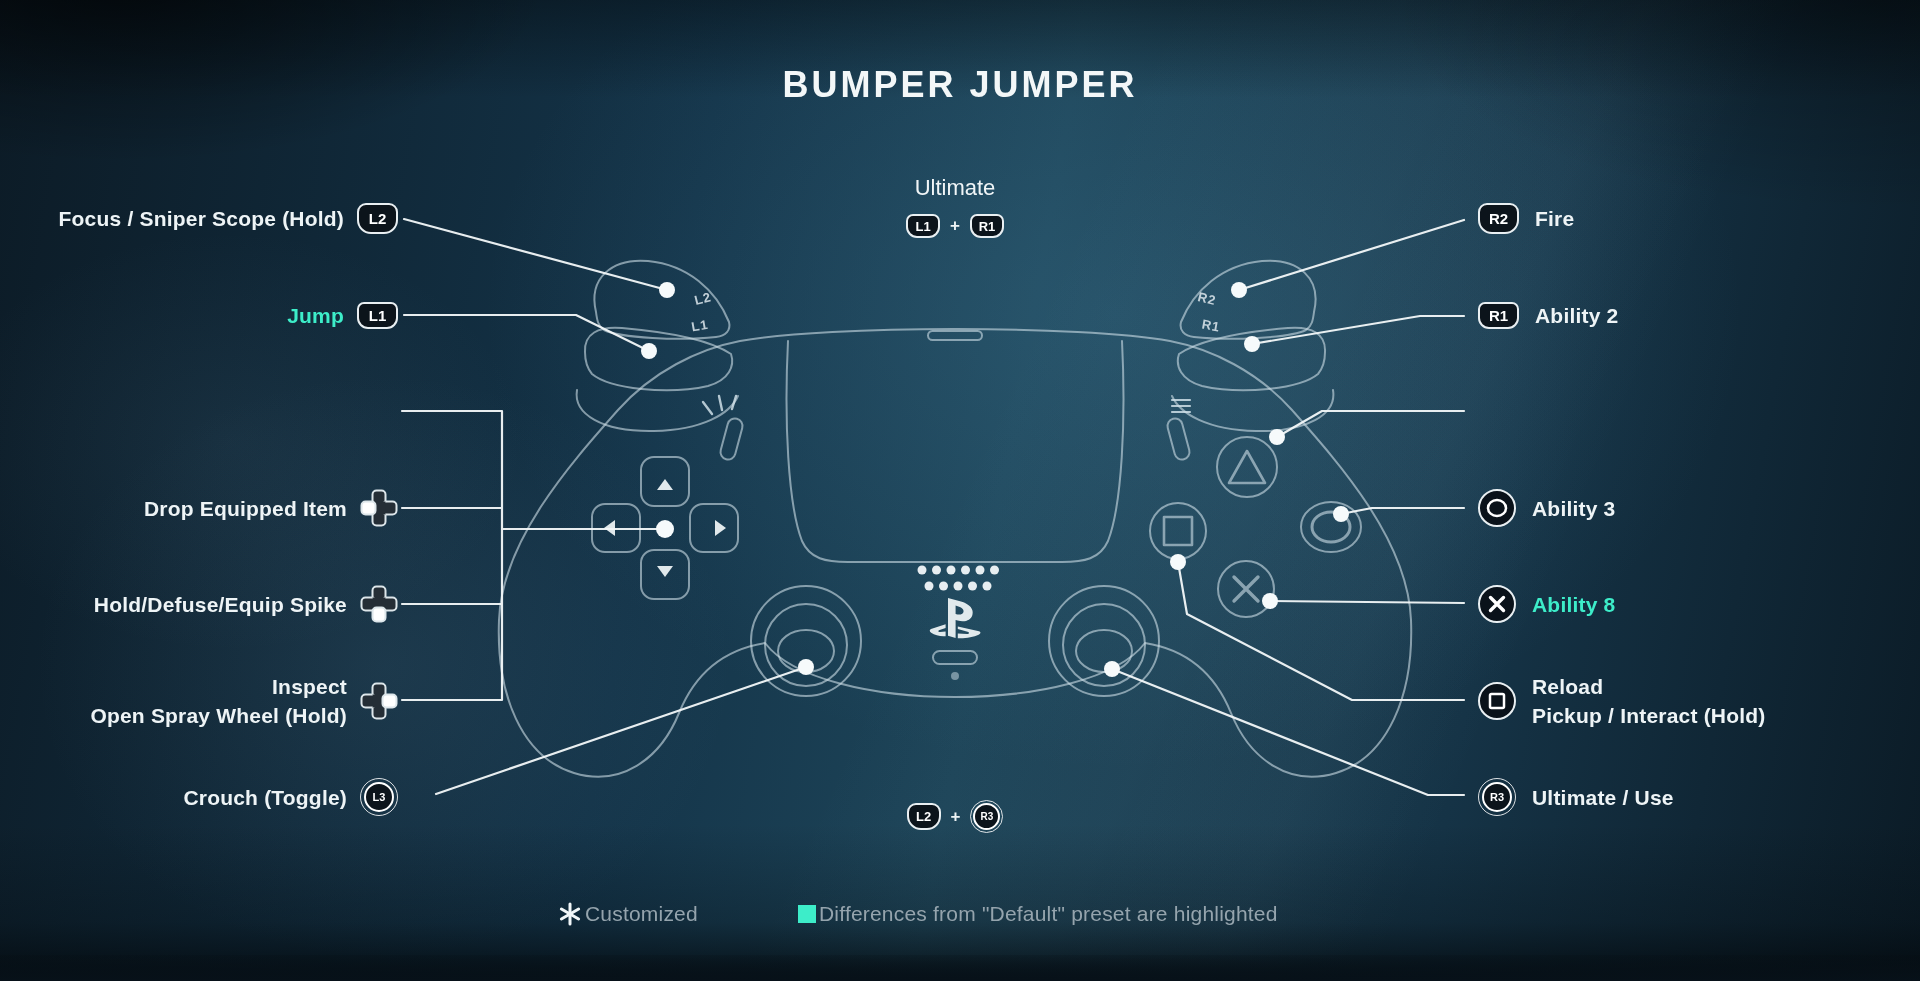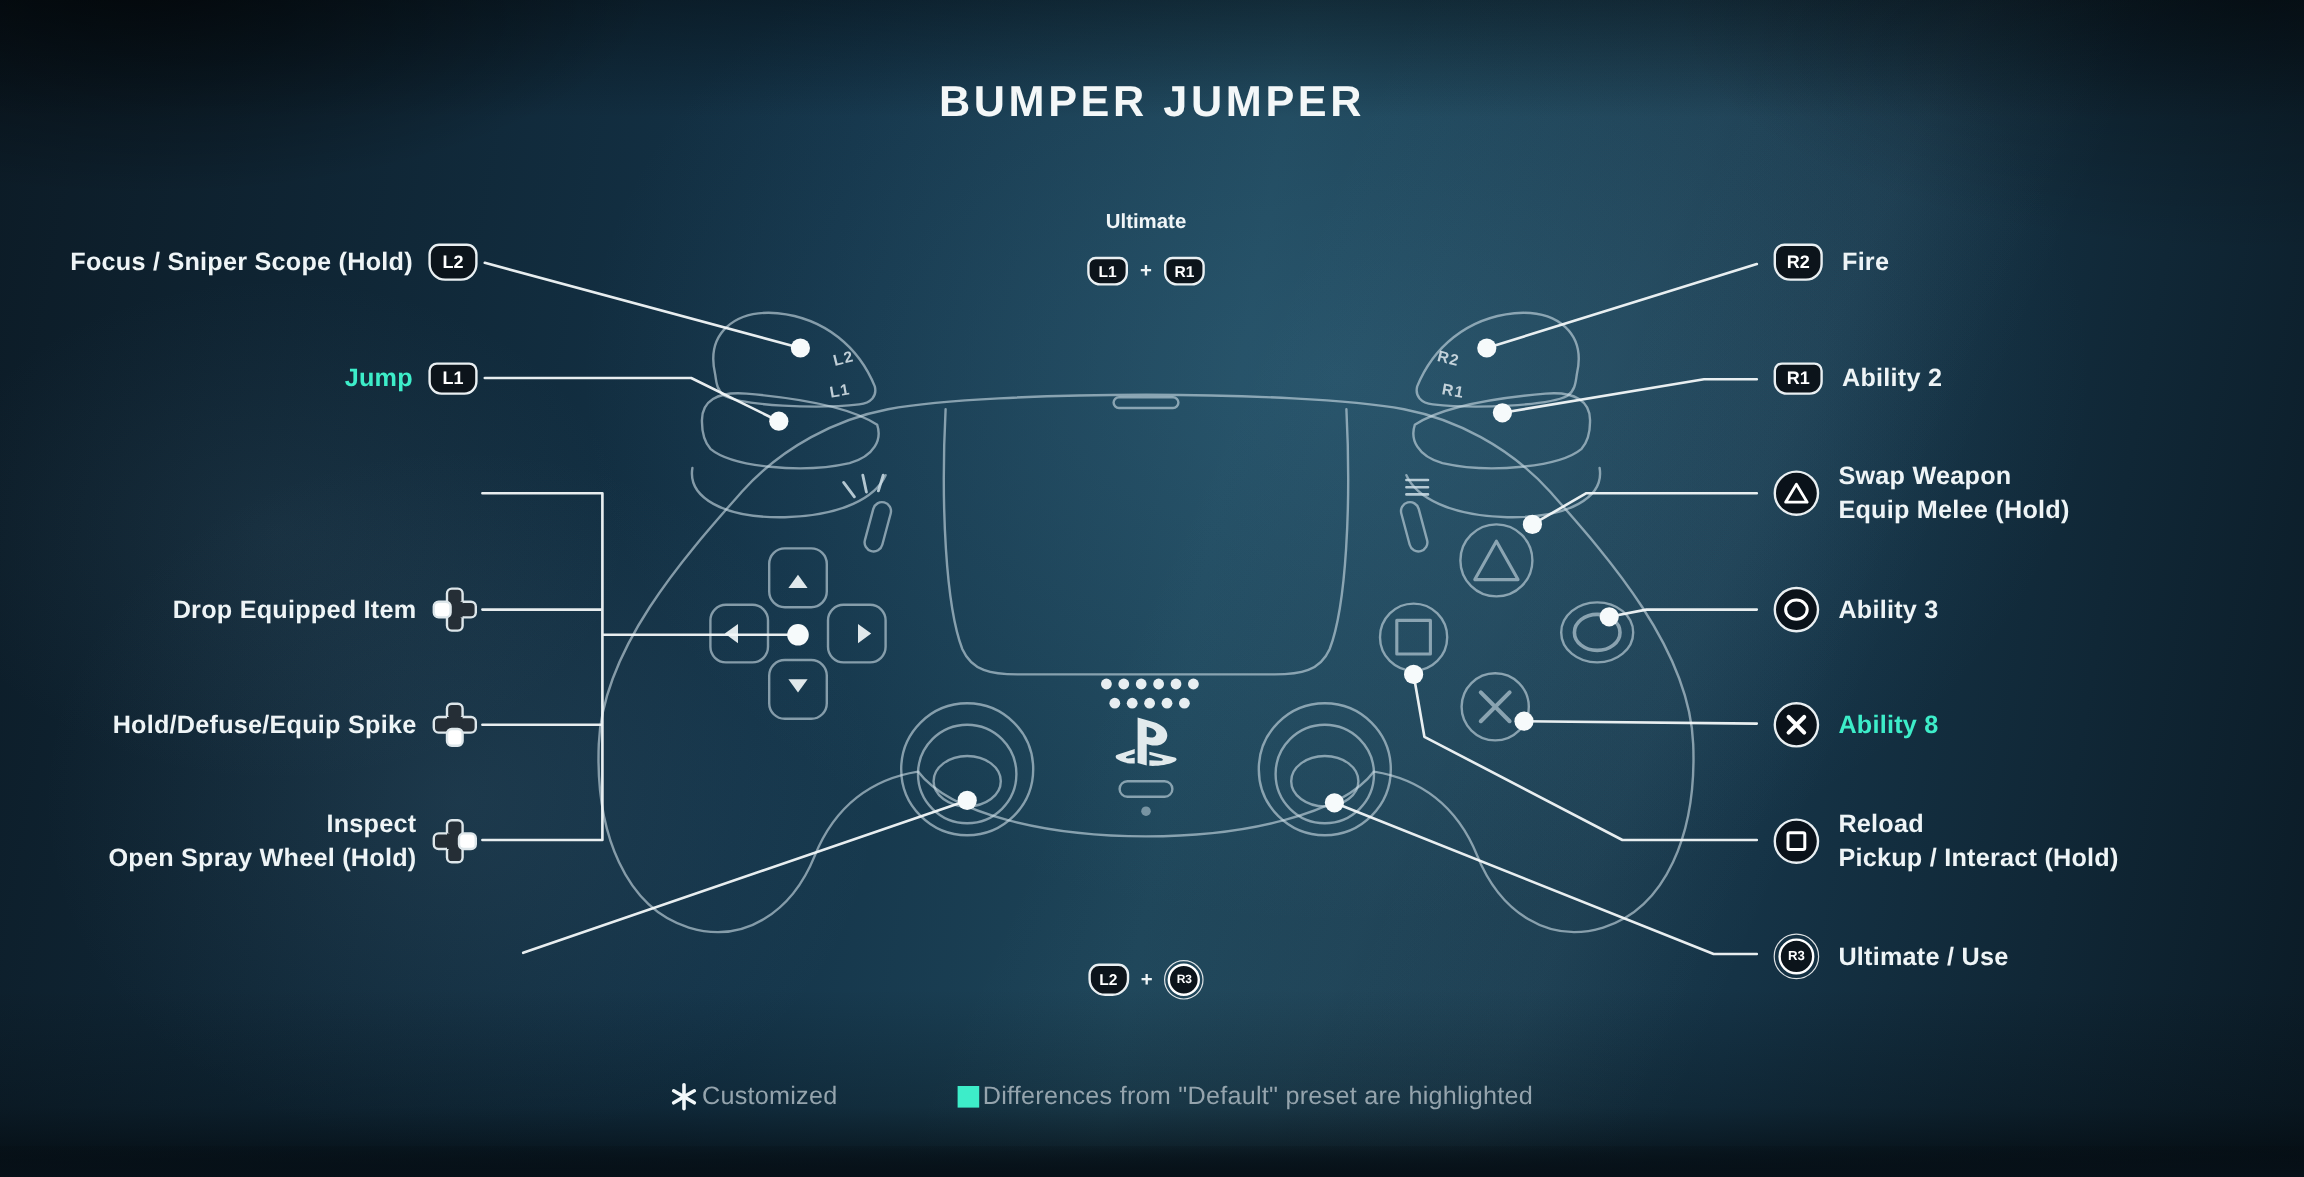--- a/index.html
+++ b/index.html
@@ -52,21 +52,21 @@
   .stick.sm{width:33px;height:33px;padding:2px;}
   .stick-in{box-sizing:border-box;width:100%;height:100%;border-radius:50%;background:#0c141b;
     border:2px solid #fff;display:flex;align-items:center;justify-content:center;
     font-size:11px;font-weight:bold;color:#fff;}
   .stick.sm .stick-in{font-size:10px;}
   .face{box-sizing:border-box;width:38px;height:38px;border-radius:50%;flex:0 0 auto;
     background:#0a121a;border:2px solid #e9eff2;display:flex;align-items:center;justify-content:center;}
   .icon-svg{display:block;}
 
   .center-blk{position:absolute;left:805px;width:300px;text-align:center;}
-  .center-lbl{font-size:17px;font-weight:bold;color:#f0f5f7;}
+  .center-lbl{font-size:22px;font-weight:normal;color:#f0f5f7;}
   .combo{position:absolute;left:805px;width:300px;display:flex;align-items:center;justify-content:center;gap:10px;}
   .plus{color:#eef4f6;font-size:17px;font-weight:bold;}
 
   .legend-g{position:absolute;top:899px;display:flex;align-items:center;gap:3px;height:30px;}
   .lg-txt{font-size:21px;color:#95a4ad;letter-spacing:.2px;white-space:nowrap;}
   .lg-square{width:18px;height:18px;background:#3DEDC9;flex:0 0 auto;}
 </style>
 </head>
 <body>
 
@@ -244,39 +244,34 @@
     <svg class="icon-svg" width="38" height="38" viewBox="0 0 38 38">
       <g stroke="#dde6ea" stroke-width="2">
         <rect x="12.5" y="1.5" width="13" height="14" rx="4" fill="#252e36"></rect>
         <rect x="12.5" y="22.5" width="13" height="14" rx="4" fill="#252e36"></rect>
         <rect x="1.5" y="12.5" width="14" height="13" rx="4" fill="#252e36"></rect>
         <rect x="12.5" y="12.5" width="13" height="13" fill="#252e36" stroke="none"></rect>
         <rect x="22.5" y="12.5" width="14" height="13" rx="4" fill="#ffffff"></rect>
       </g>
     </svg>
   </div>
+  <div class="row row-l" style="top:775px">
+    <span class="lbl">Crouch (Toggle)</span>
+    <span class="stick">
+      <span class="stick-in">L3</span>
+    </span>
+  </div>
 
   <div class="row row-r" style="top:196px">
     <span class="bdg trig">R2</span>
     <span class="lbl">Fire</span>
   </div>
   <div class="row row-r" style="top:293px">
     <span class="bdg bump">R1</span>
     <span class="lbl">Ability 2</span>
-  </div>
-  <div class="row row-r tall" style="top:380px">
-    <span class="face">
-      <svg width="22" height="20" viewBox="0 0 22 20">
-          <path d="M11,2.5 L20,17.5 H2 Z" fill="none" stroke="#fff" stroke-width="2.3" stroke-linejoin="round"></path>
-        </svg>
-    </span>
-    <span class="two l-align">
-      <span class="lbl">Swap Weapon</span>
-      <span class="lbl">Equip Melee (Hold)</span>
-    </span>
   </div>
   <div class="row row-r" style="top:486px">
     <span class="face">
       <svg width="22" height="20" viewBox="0 0 22 20">
           <ellipse cx="11" cy="10" rx="9" ry="8" fill="none" stroke="#fff" stroke-width="2.5"></ellipse>
         </svg>
     </span>
     <span class="lbl">Ability 3</span>
   </div>
   <div class="row row-r" style="top:582px">

